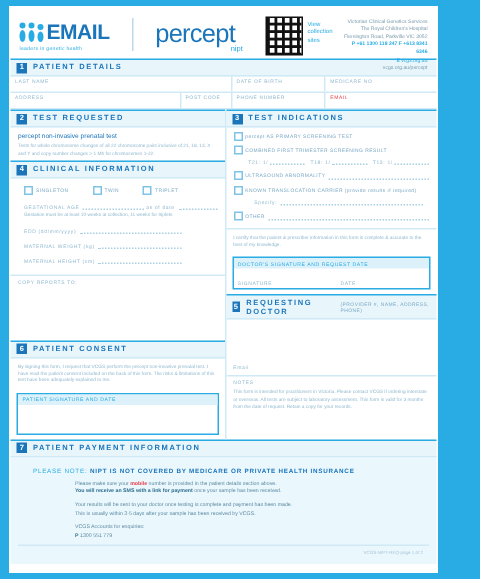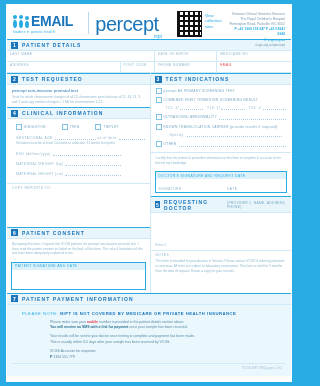--- a/index.html
+++ b/index.html
@@ -24,21 +24,21 @@
   .p1 { width: 4px; height: 4px; left: 0; top: 0; }
   .p2 { width: 4px; height: 4px; left: 6px; top: 0; }
   .p3 { width: 4px; height: 8px; left: 0; top: 5px; border-radius: 2px 2px 1px 1px; }
   .p4 { width: 4px; height: 8px; left: 6px; top: 5px; border-radius: 2px 2px 1px 1px; }
   .p5 { width: 4px; height: 4px; left: 12px; top: 1px; }
   .p6 { width: 4px; height: 7px; left: 12px; top: 6px; border-radius: 2px 2px 1px 1px; }
   .vcgs-word { font-size: 14px; font-weight: bold; color: #1b75bb; letter-spacing: -0.3px; margin-left: 1px; }
   .vcgs-tag { font-size: 3.4px; color: #29ace3; letter-spacing: 0.2px; margin-top: 1px; }
   .logo-div { width: 1px; background: #bcd9ea; height: 22px; margin: 2px 6px 0 4px; }
   .logo-percept { padding-top: 3px; width: 72px; }
-  .percept-word { font-size: 20px; color: #1b75bb; letter-spacing: -0.5px; font-weight: normal; }
+  .percept-word { font-size: 17px; color: #1b75bb; letter-spacing: -0.5px; font-weight: normal; text-align: center; }
   .nipt { font-size: 5px; color: #29ace3; text-align: right; margin-top: -3px; padding-right: 3px; }
   .qr { width: 26px; height: 26px; margin-left: 12px; margin-top: 1px;
         background:
           linear-gradient(90deg,#111 2px,transparent 2px) 0 0/5px 5px repeat,
           linear-gradient(0deg,#111 2px,transparent 2px) 0 0/5px 5px repeat,
           #fff;
         border: 1px solid #111; }
   .qr-label { font-size: 4px; color: #29ace3; line-height: 1.35; margin-left: 3px; margin-top: 3px; width: 24px; }
   .addr { margin-left: auto; text-align: right; font-size: 3.4px; color: #7a9aad; line-height: 1.5; padding-top: 2px; }
   .addr .b { font-weight: bold; color: #29ace3; }

